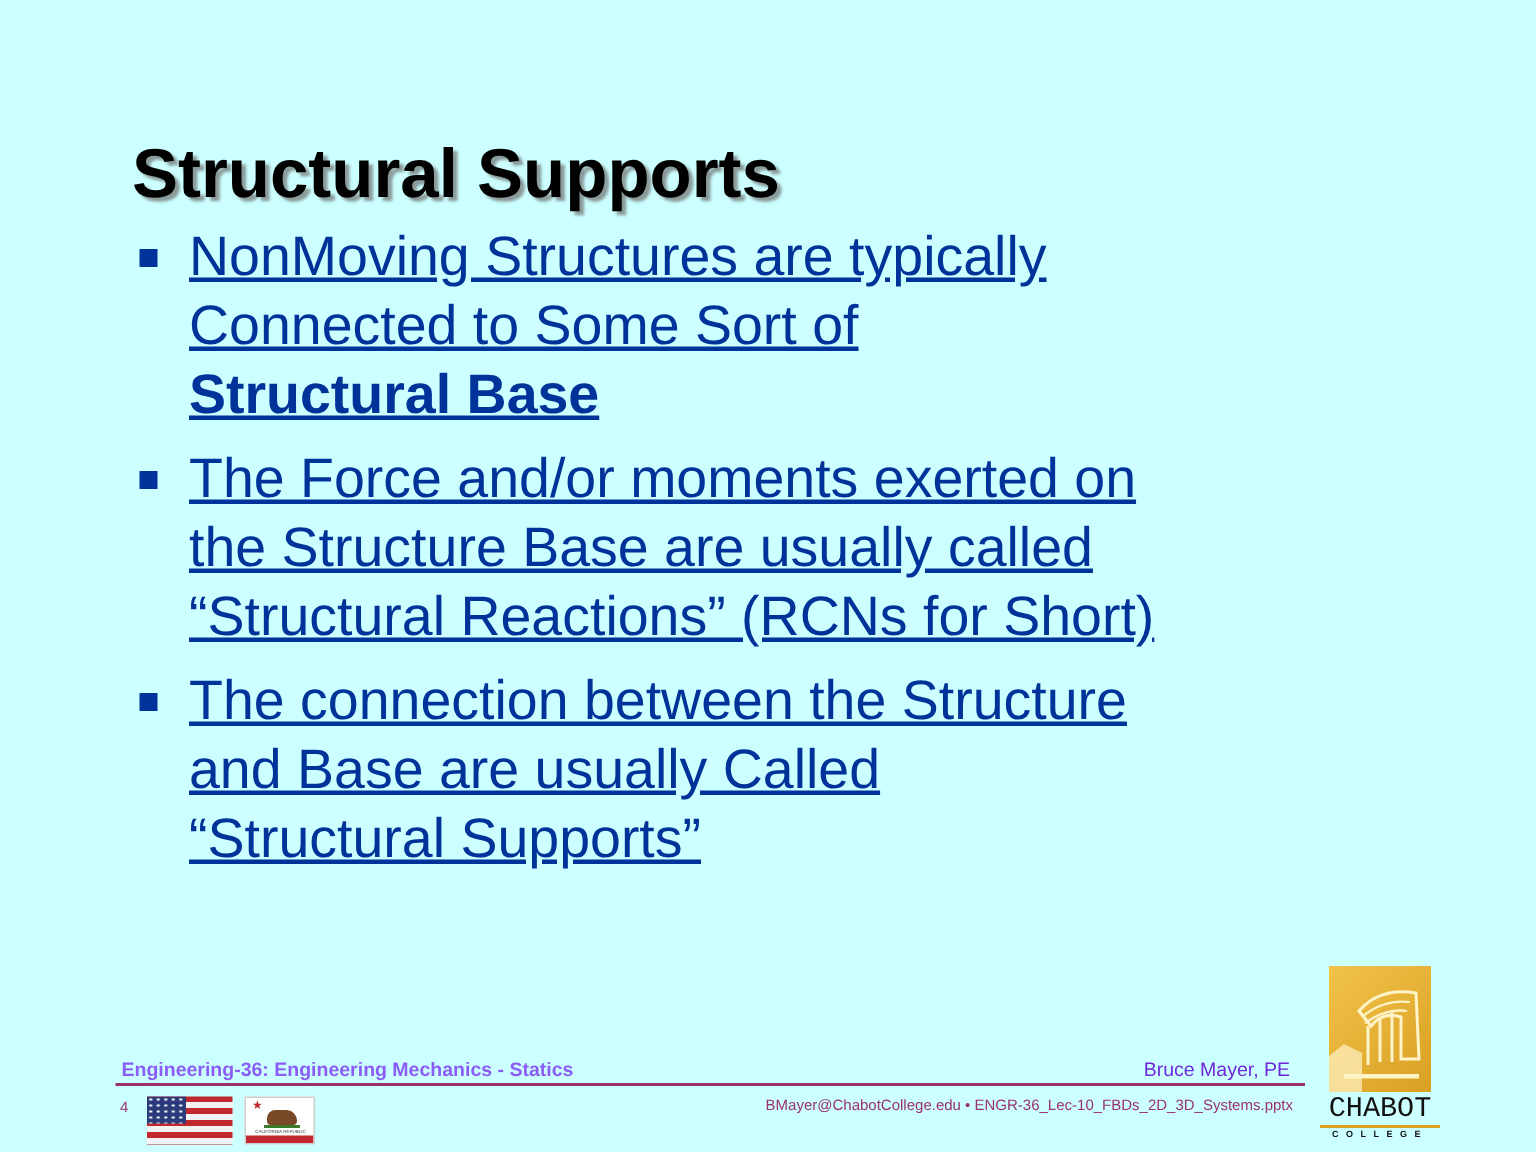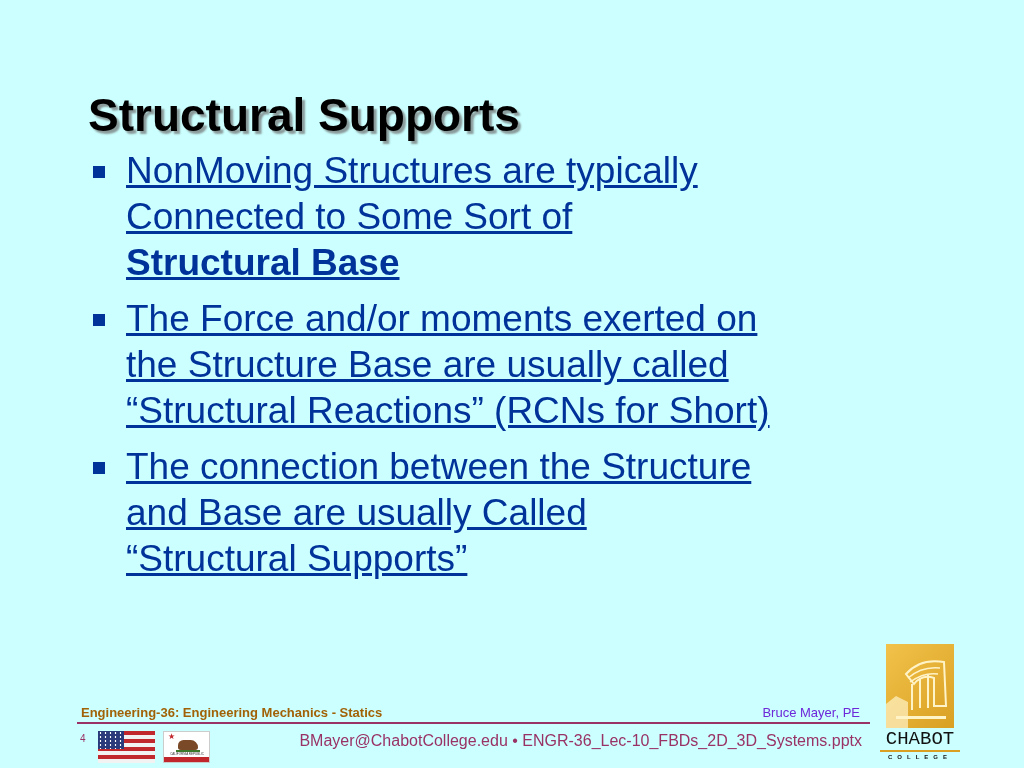--- a/index.html
+++ b/index.html
@@ -28,38 +28,38 @@
       text-decoration: underline;
     }
     .bullet-marker {
       position: absolute; left: 5px; top: 18px;
       width: 12px; height: 12px; background: #003399;
     }
     .bullet-line { display: block; white-space: nowrap; }
     .bold { font-weight: bold; }
     .footer-course {
       position: absolute; left: 81px; top: 705px;
-      font-size: 13px; font-weight: bold; color: #a16207;
+      font-size: 13px; font-weight: bold; color: #8b5cf6;
       white-space: nowrap;
     }
     .footer-author {
       position: absolute; right: 164px; top: 705px;
       font-size: 13px; color: #6d28d9; white-space: nowrap;
     }
     .footer-rule {
       position: absolute; left: 77px; top: 722px; width: 793px; height: 2px;
       background: #993366;
     }
     .page-number {
       position: absolute; left: 80px; top: 733px;
       font-size: 10px; color: #993366;
     }
     .footer-file {
       position: absolute; right: 162px; top: 732px;
-      font-size: 16px; color: #993366; white-space: nowrap; margin-left: 44px;
+      font-size: 10px; color: #993366; white-space: nowrap; margin-left: 44px;
     }
     .flag-us {
       position: absolute; left: 98px; top: 731px; width: 57px; height: 32px;
       background: repeating-linear-gradient(to bottom, #c0282d 0 4px, #f2f2f2 4px 8px);
       overflow: hidden;
     }
     .flag-us .canton {
       position: absolute; left: 0; top: 0; width: 26px; height: 18px;
       background: #2a3a7a;
       background-image: radial-gradient(#fff 0.9px, transparent 1.2px);

